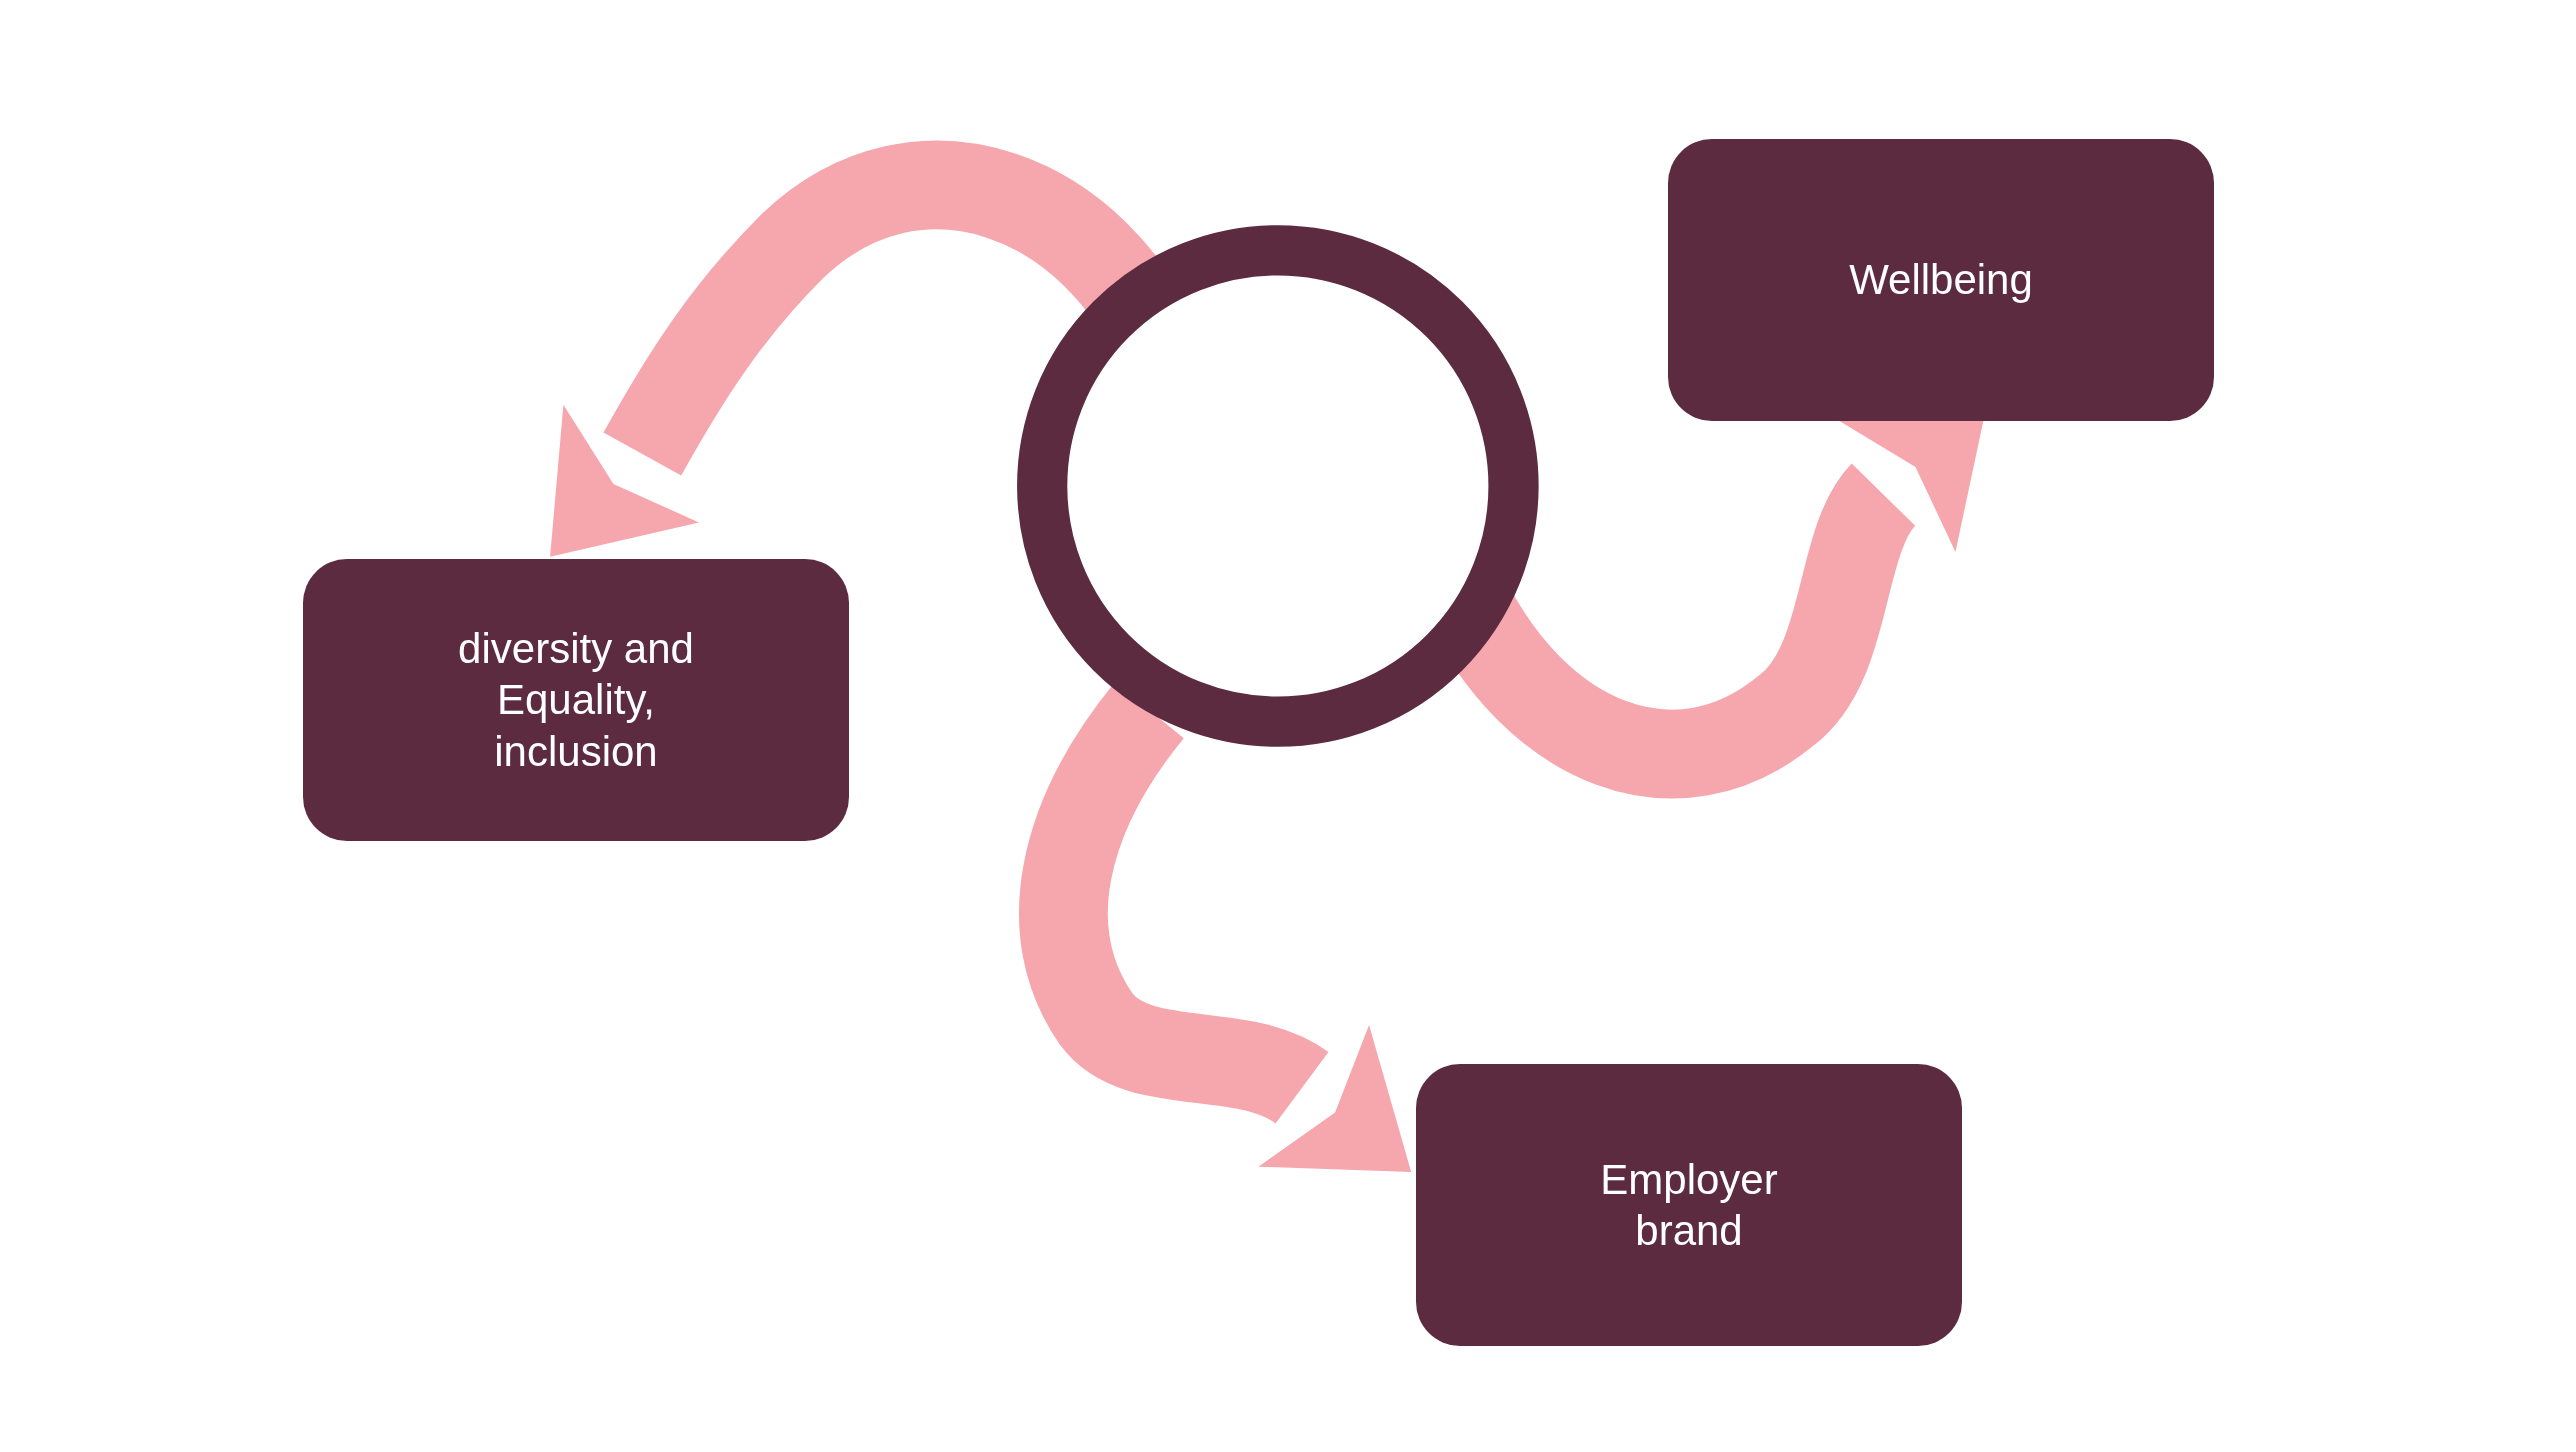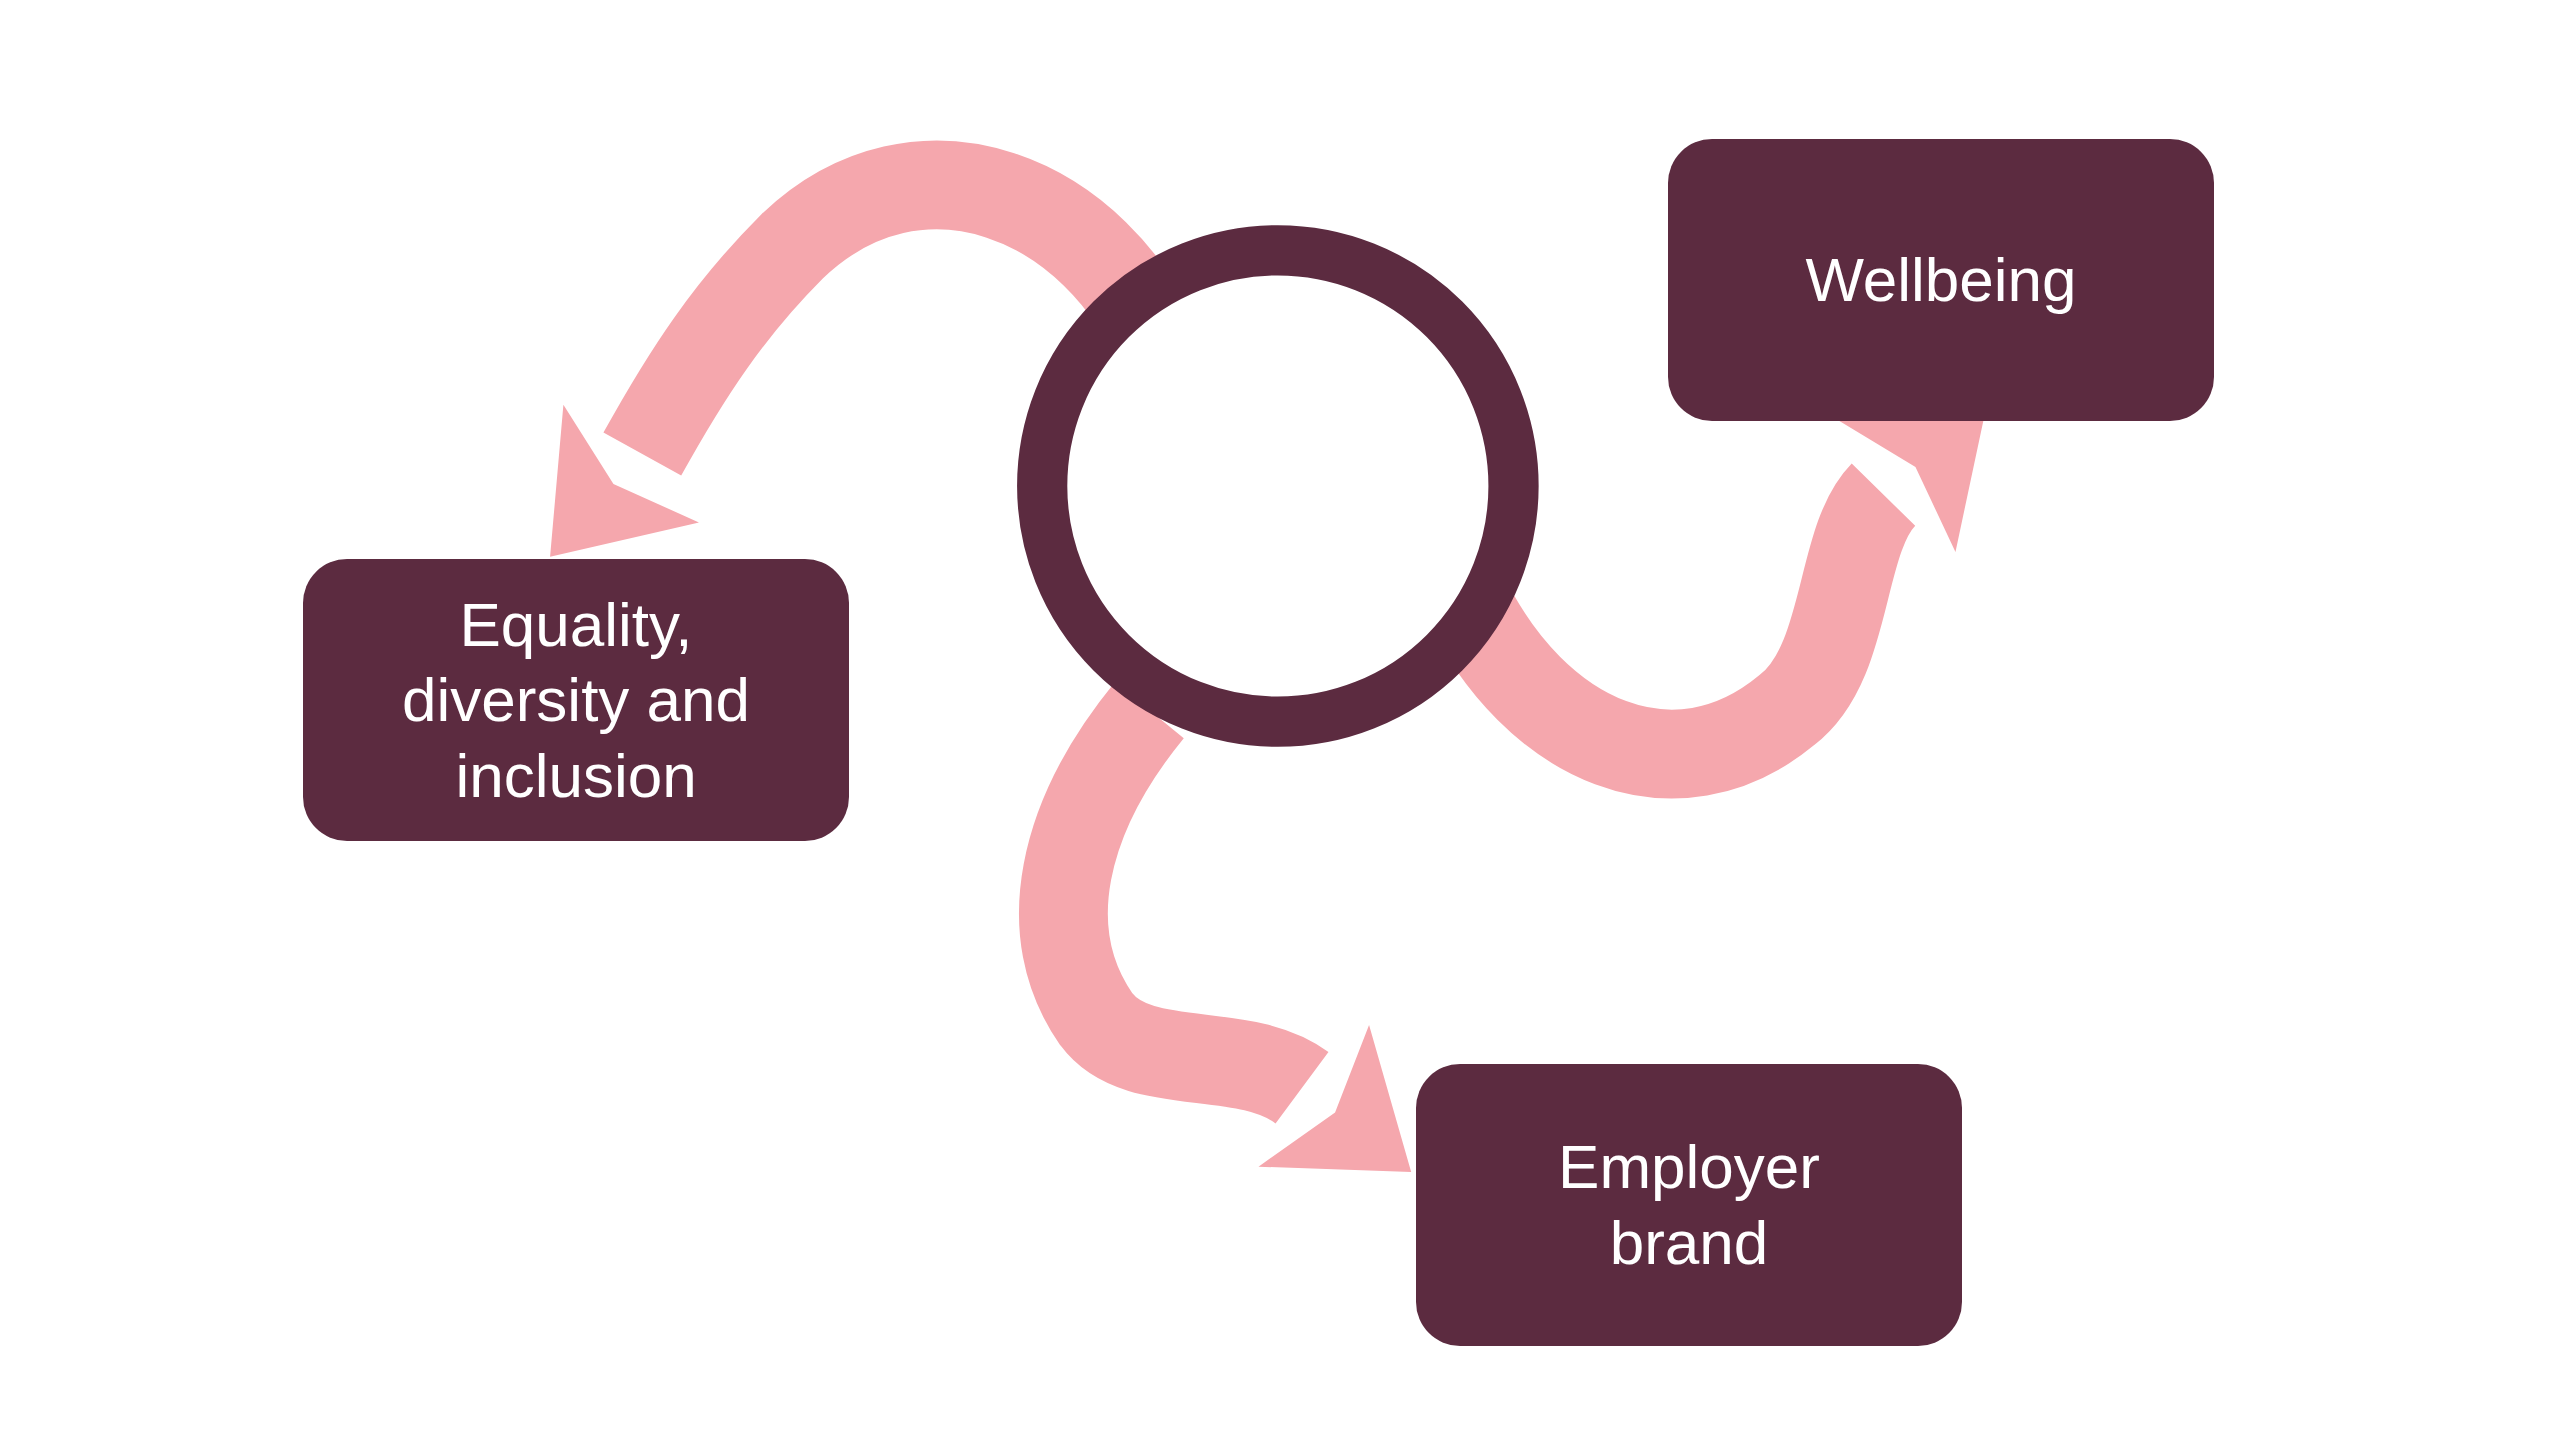--- a/index.html
+++ b/index.html
@@ -51,21 +51,21 @@
     letter-spacing:1px;
   }
   .node-box{
     position:absolute;
     width:546px;height:282px;
     background:var(--maroon);
     border-radius:44px;
     display:flex;flex-direction:column;
     align-items:center;justify-content:center;
     color:var(--text);
-    font-size:62px;
+    font-size:42px;
     font-weight:400;
     line-height:1.22;
     text-align:center;
   }
   .node-box .line{white-space:nowrap;}
   .node-wellbeing{left:1668px;top:139px;}
   .node-equality{left:303px;top:559px;}
   .node-employer{left:1416px;top:1064px;}
 </style>
 </head>
@@ -92,22 +92,22 @@
 
     <circle class="hub-ring" cx="1323" cy="503" r="244"></circle>
   </svg>
 
 
   <div class="node-box node-wellbeing">
     <div class="line">Wellbeing</div>
   </div>
 
   <div class="node-box node-equality">
+    <div class="line">diversity and</div>
     <div class="line">Equality,</div>
-    <div class="line">diversity and</div>
     <div class="line">inclusion</div>
   </div>
 
   <div class="node-box node-employer">
     <div class="line">Employer</div>
     <div class="line">brand</div>
   </div>
 
 </div>
 

